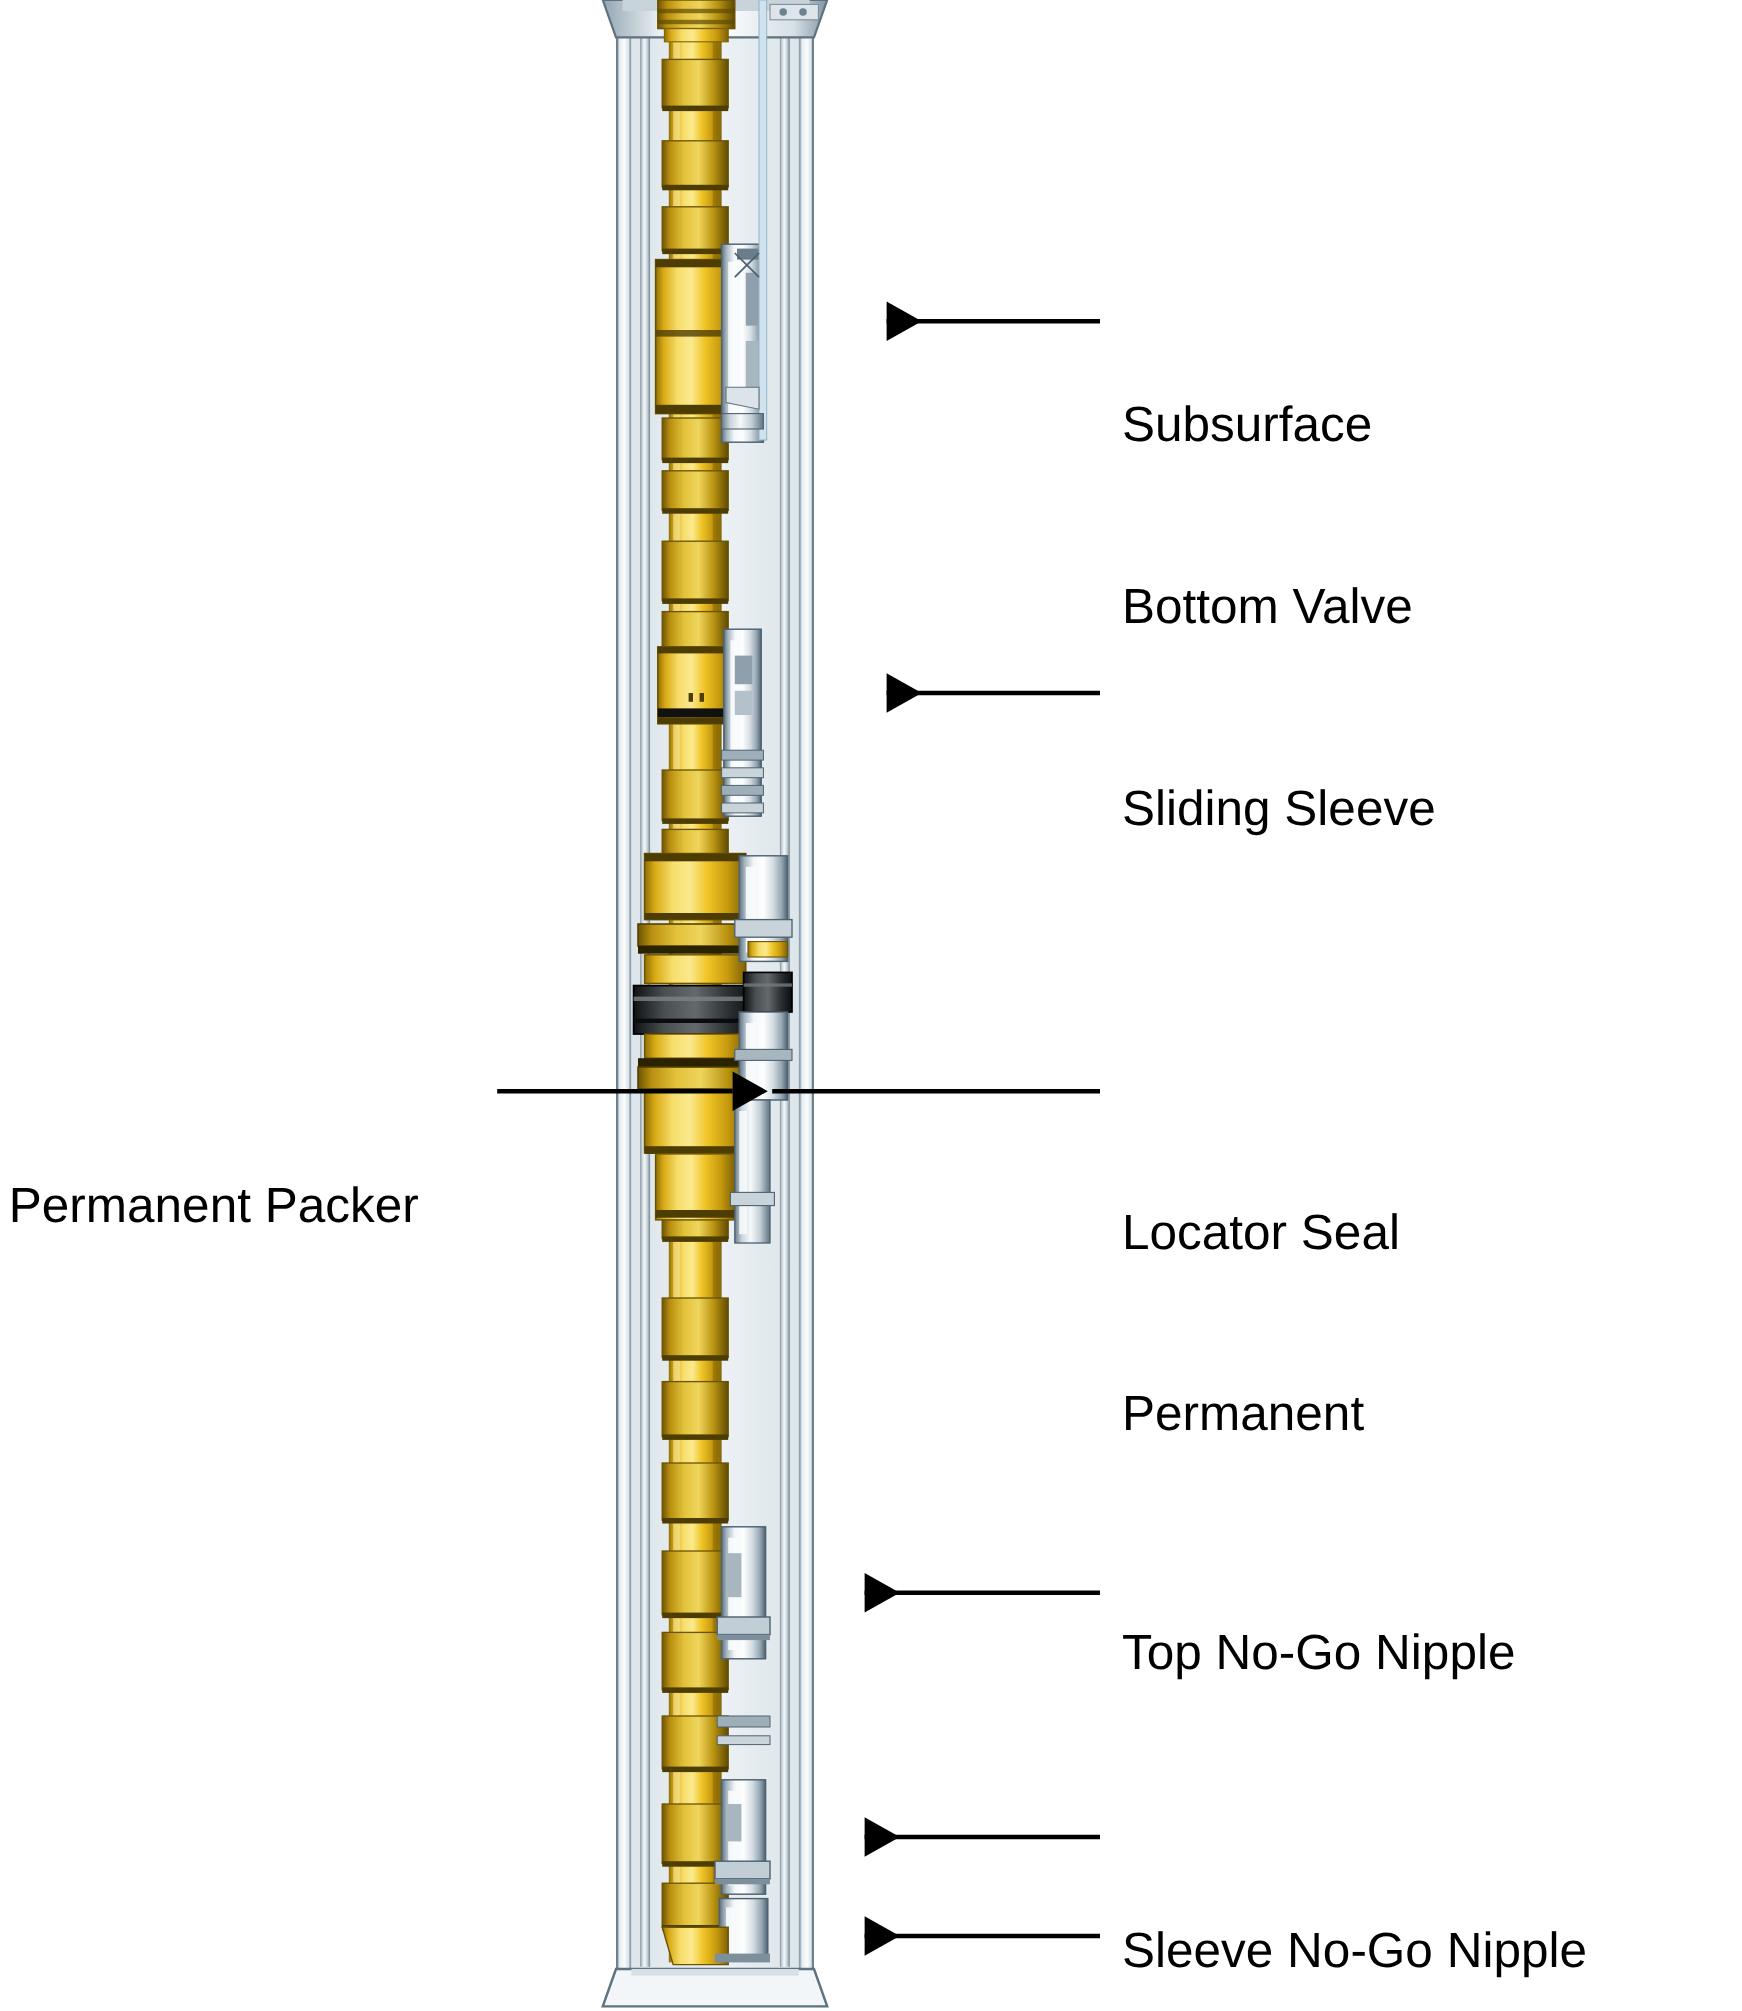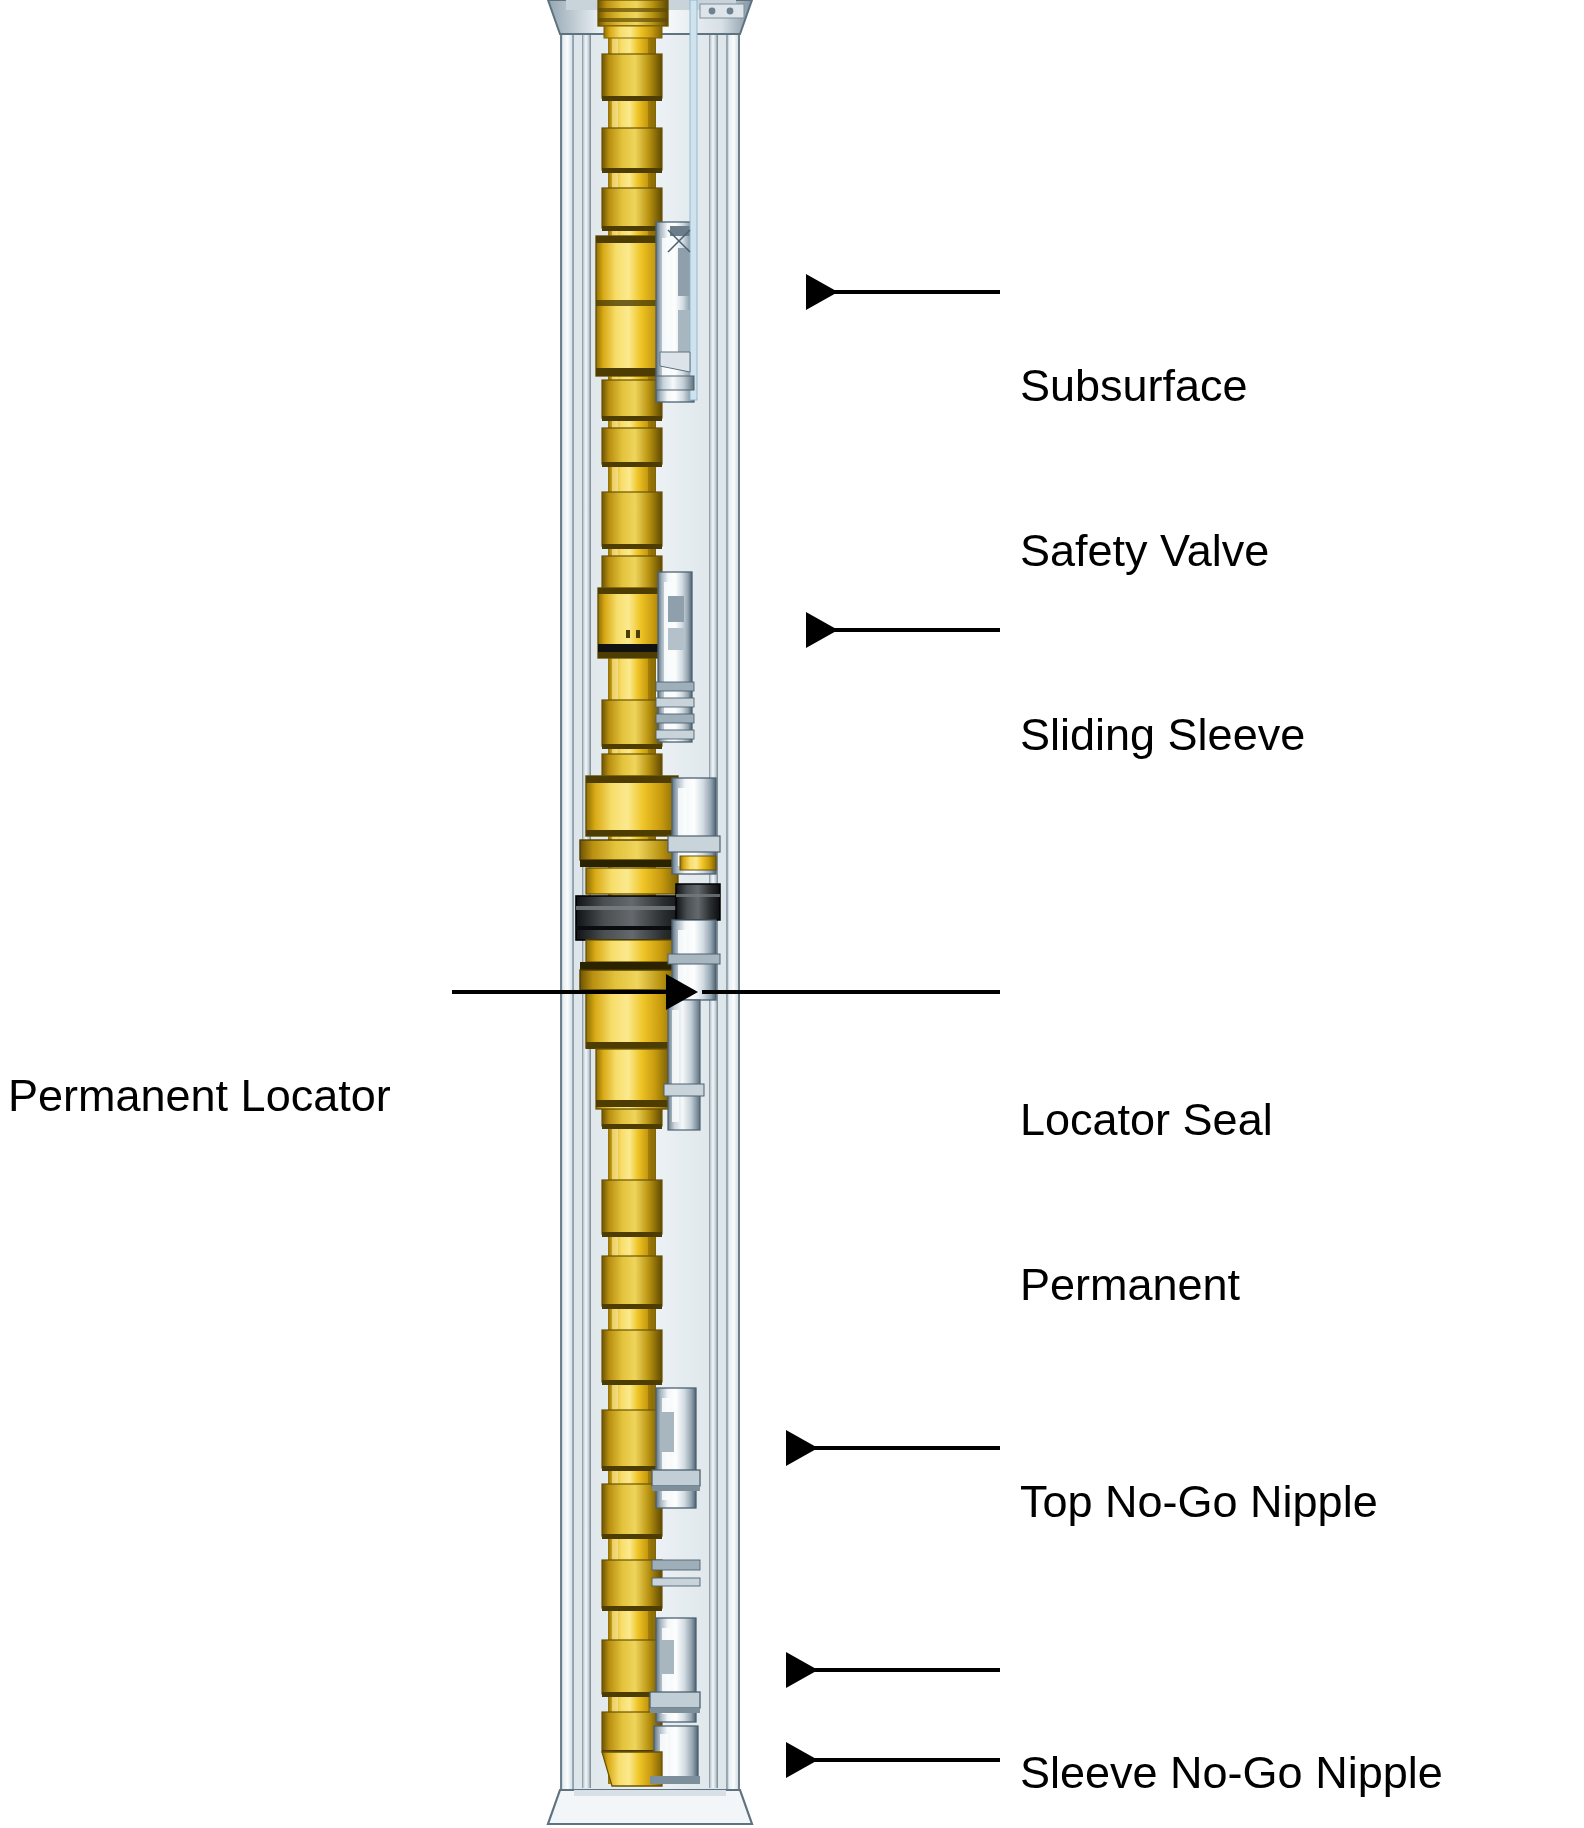--- a/index.html
+++ b/index.html
@@ -299,29 +299,29 @@
       <line x1="1000" y1="992" x2="702" y2="992"></line>
       <line x1="452" y1="992" x2="666" y2="992" marker-end="url(#arwR)"></line>
       <line x1="1000" y1="1448" x2="786" y2="1448" marker-end="url(#arwL)"></line>
       <line x1="1000" y1="1670" x2="786" y2="1670" marker-end="url(#arwL)"></line>
       <line x1="1000" y1="1760" x2="786" y2="1760" marker-end="url(#arwL)"></line>
     </g>
   </svg>
 
   <div class="lbl right" style="left:1020px;top:248px;">
     <div>Subsurface</div>
-    <div>Safety Valve</div>
+    <div>Bottom Valve</div>
   </div>
 
   <div class="lbl right" style="left:1020px;top:597px;">
     <div>Sliding Sleeve</div>
   </div>
 
   <div class="lbl left" style="left:8px;top:958px;">
-    <div>Permanent Locator</div>
+    <div>Permanent Packer</div>
   </div>
 
   <div class="lbl right" style="left:1020px;top:982px;">
     <div>Locator Seal</div>
     <div>Permanent</div>
   </div>
 
   <div class="lbl right" style="left:1020px;top:1364px;">
     <div>Top No-Go Nipple</div>
   </div>

